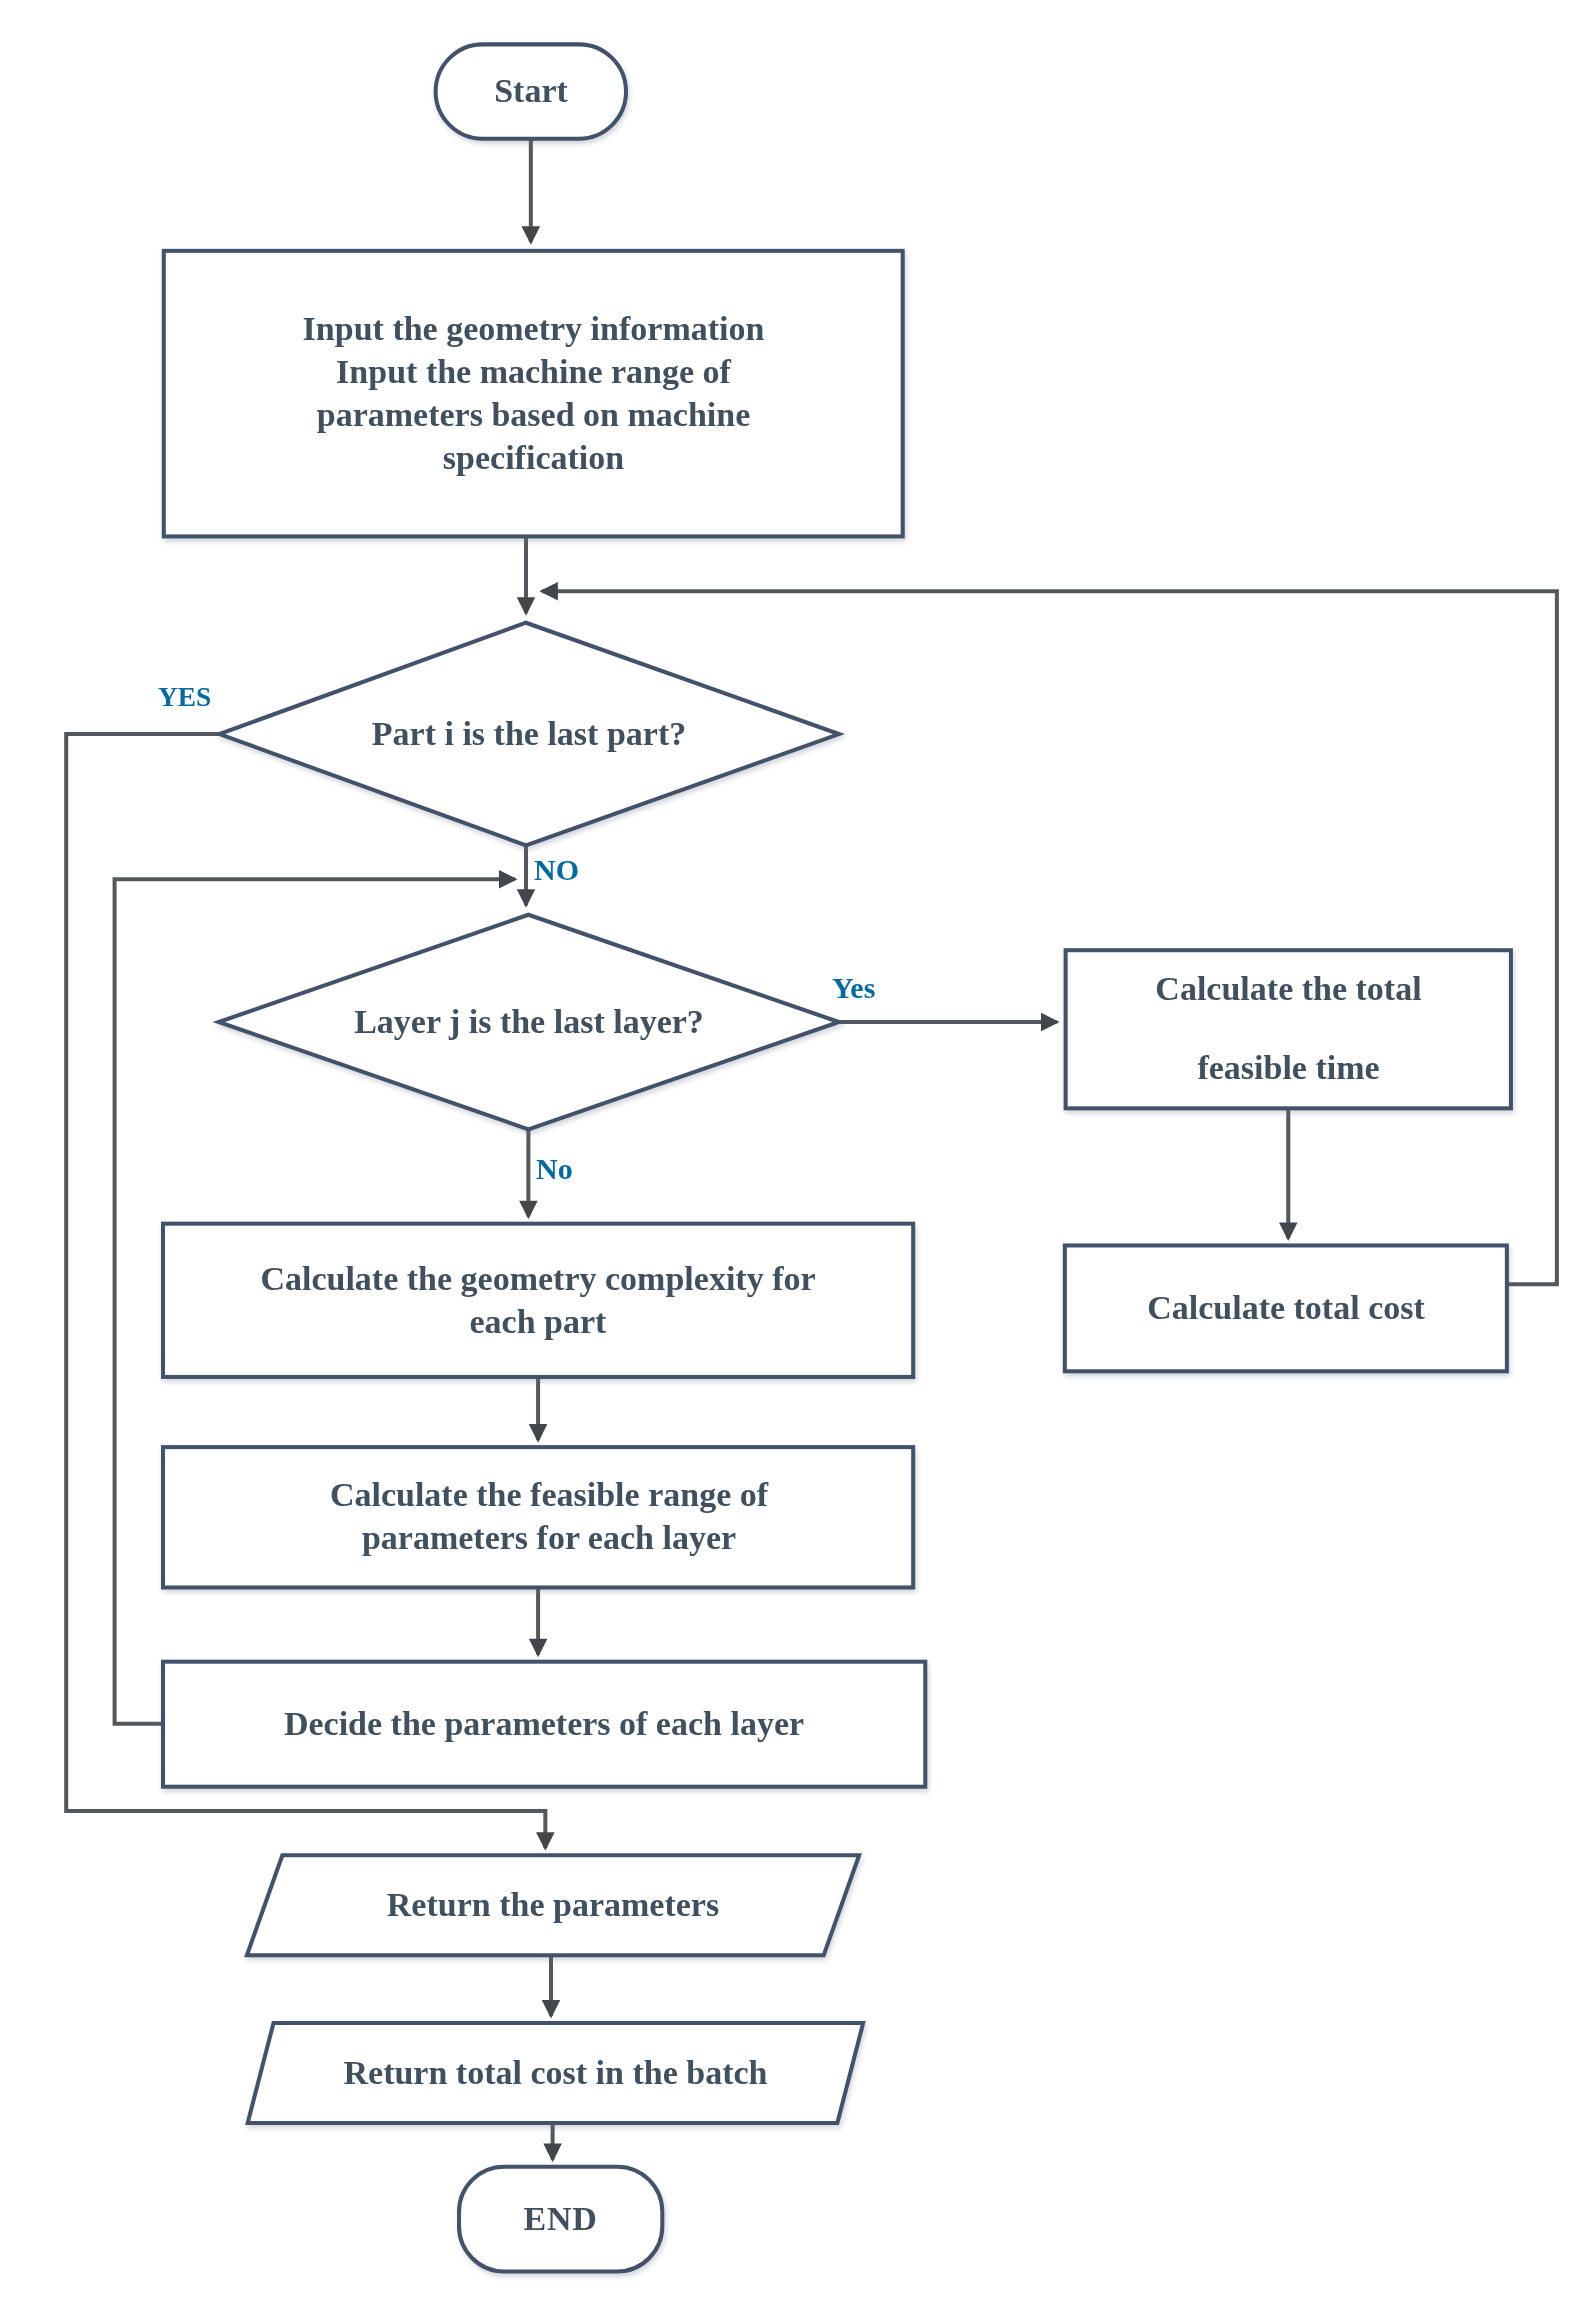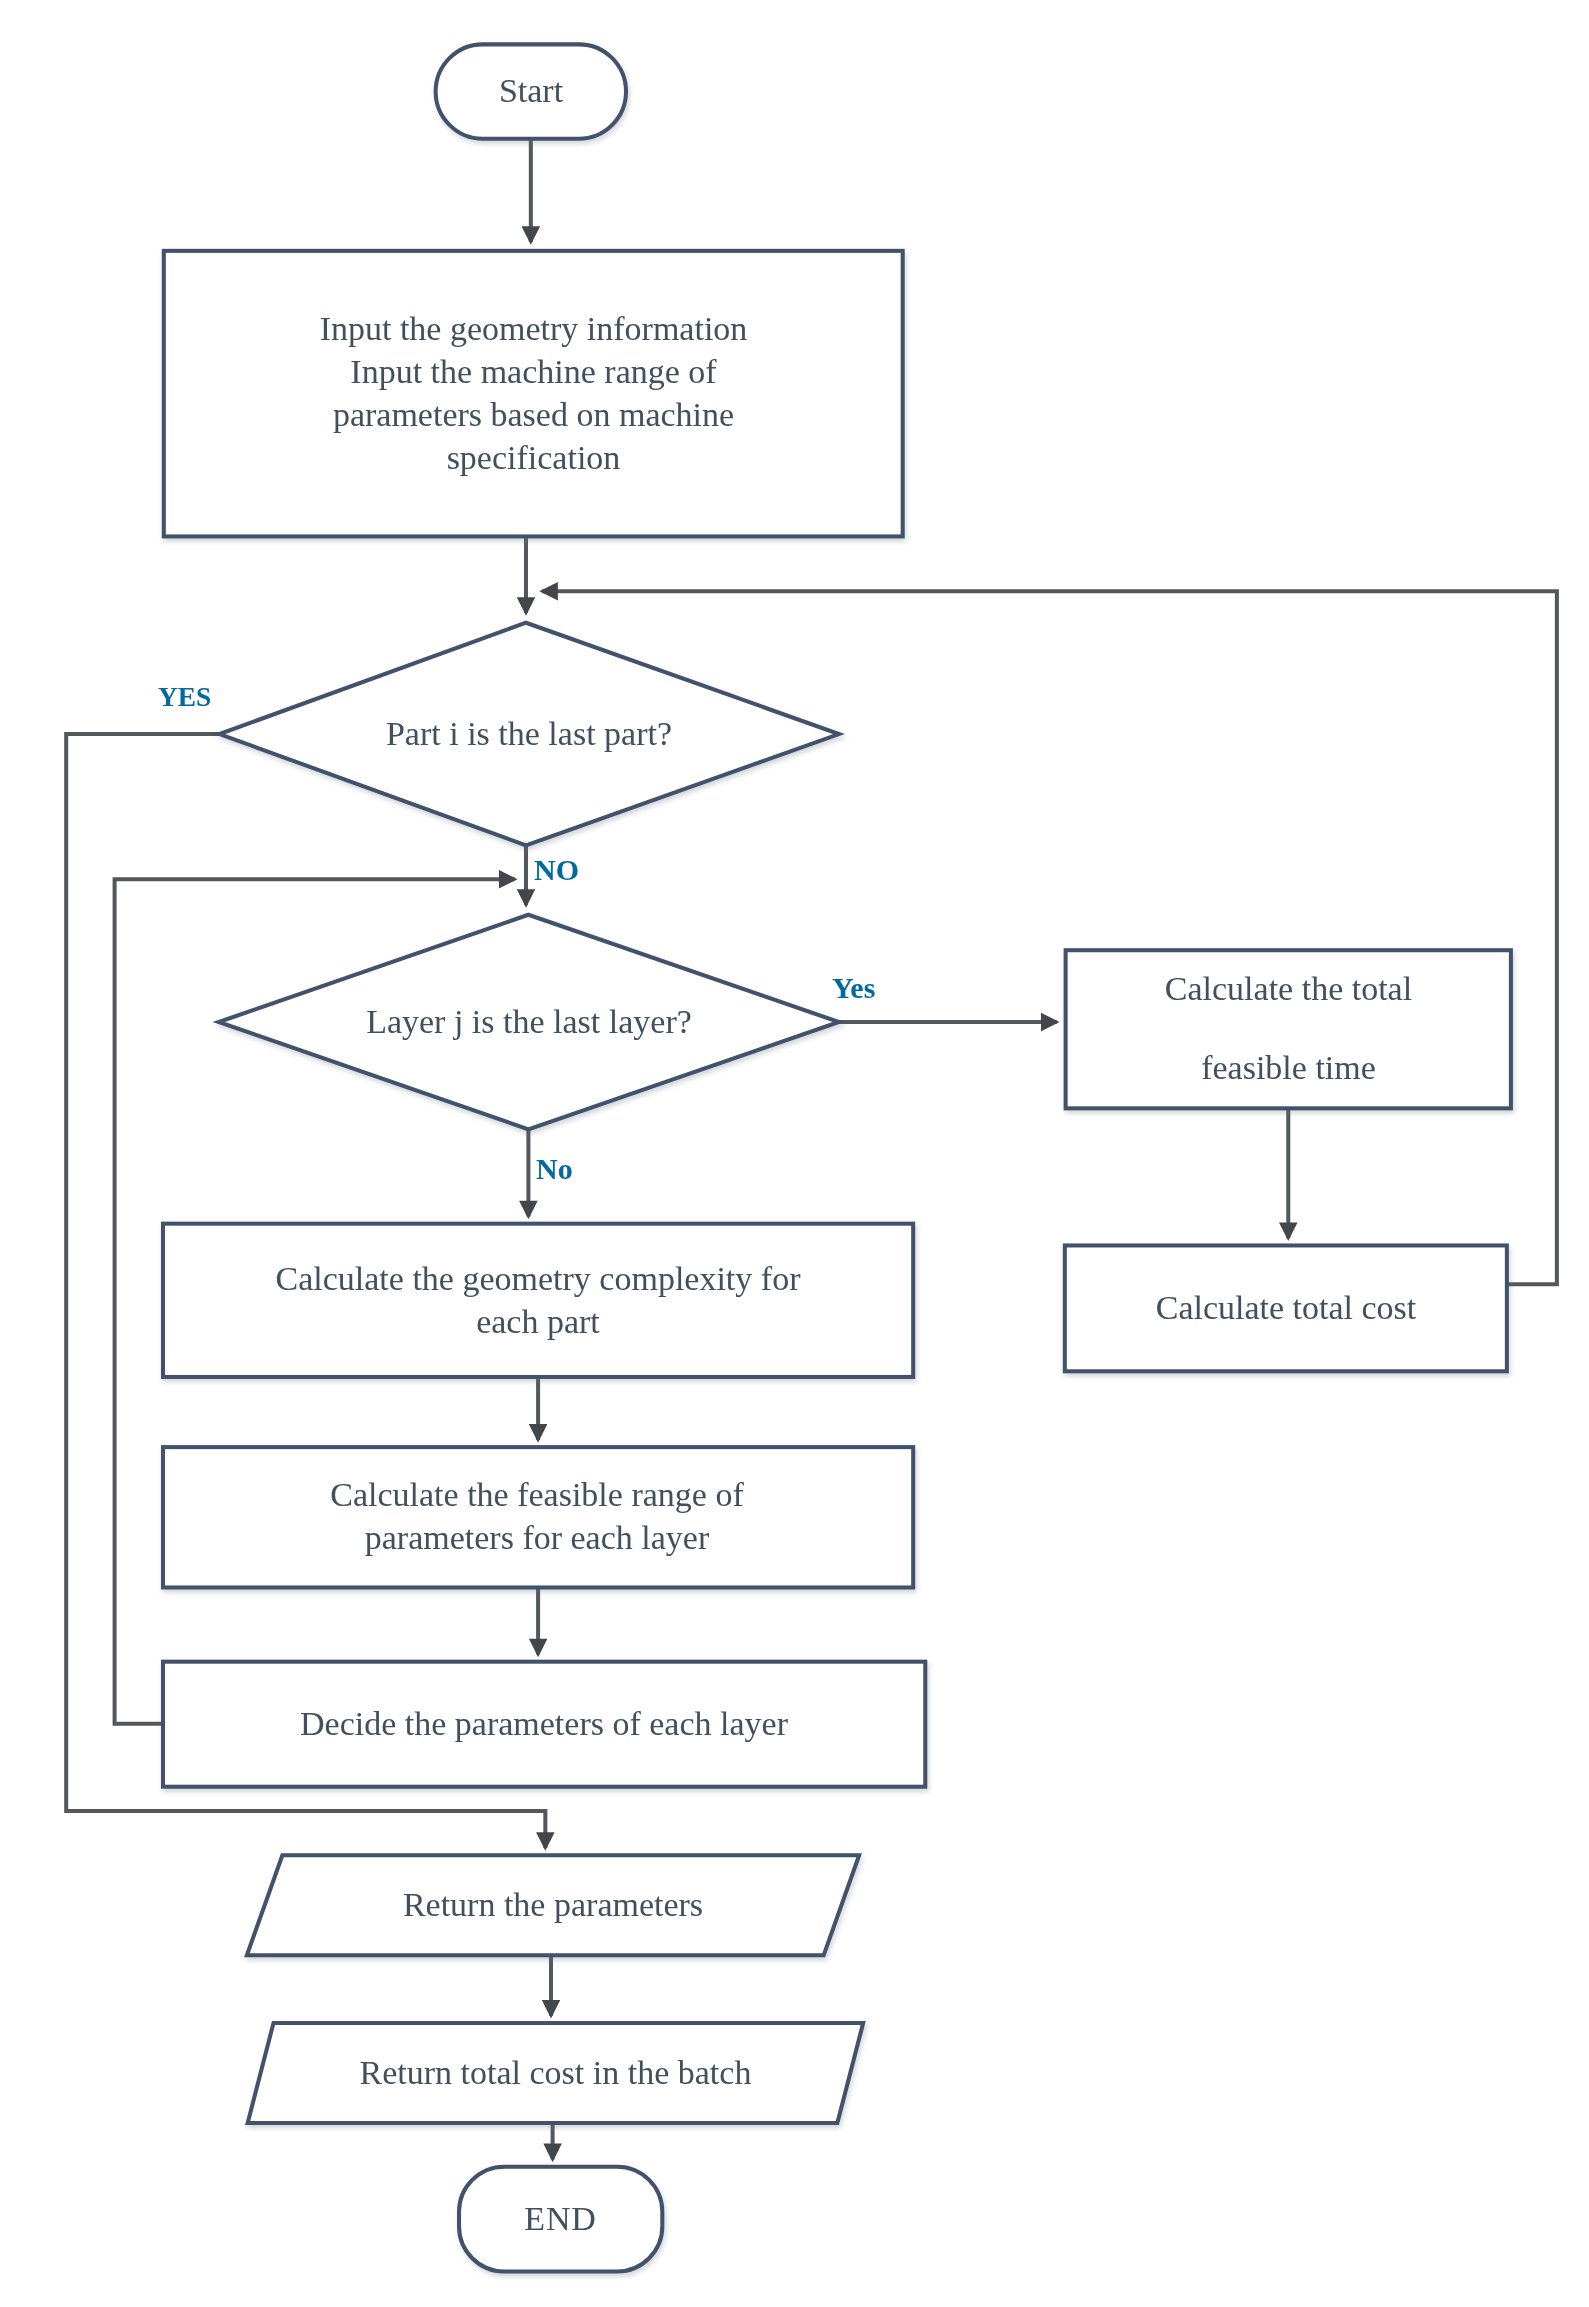--- a/index.html
+++ b/index.html
@@ -33,21 +33,21 @@
   }
   .lbl {
     position: absolute;
     display: flex;
     flex-direction: column;
     align-items: center;
     justify-content: center;
     text-align: center;
     color: #40505e;
     font-size: 34px;
-    font-weight: 400;
+    font-weight: 700;
     line-height: 1.26;
     pointer-events: none;
   }
   .edge-lbl {
     position: absolute;
     color: #0369a1;
     font-size: 30px;
     font-weight: 700;
     pointer-events: none;
   }
@@ -122,21 +122,21 @@
 
   <div class="lbl" style="left:1065px; top:1245px; width:442px; height:126px;">
     <span>Calculate total cost</span>
   </div>
 
   <div class="lbl" style="left:163px; top:1224px; width:750px; height:153px;">
     <span>Calculate the geometry complexity for</span>
     <span>each part</span>
   </div>
 
-  <div class="lbl" style="left:162px; top:1447px; width:750px; height:140px;">
+  <div class="lbl" style="left:174px; top:1447px; width:750px; height:140px;">
     <span>Calculate the feasible range of</span>
     <span>parameters for each layer</span>
   </div>
 
   <div class="lbl" style="left:163px; top:1662px; width:762px; height:125px;align-items:center;">
     <span>Decide the parameters of each layer</span>
   </div>
 
   <div class="lbl" style="left:247px; top:1855px; width:612px; height:100px;">
     <span>Return the parameters</span>

